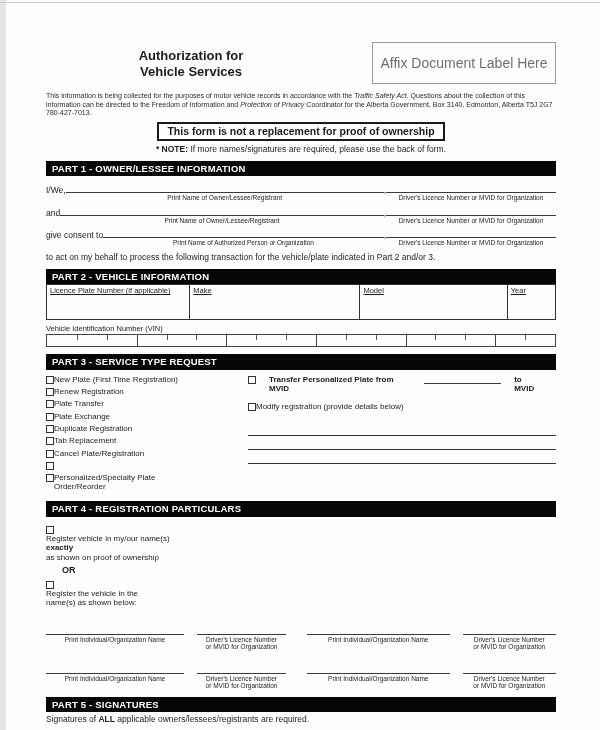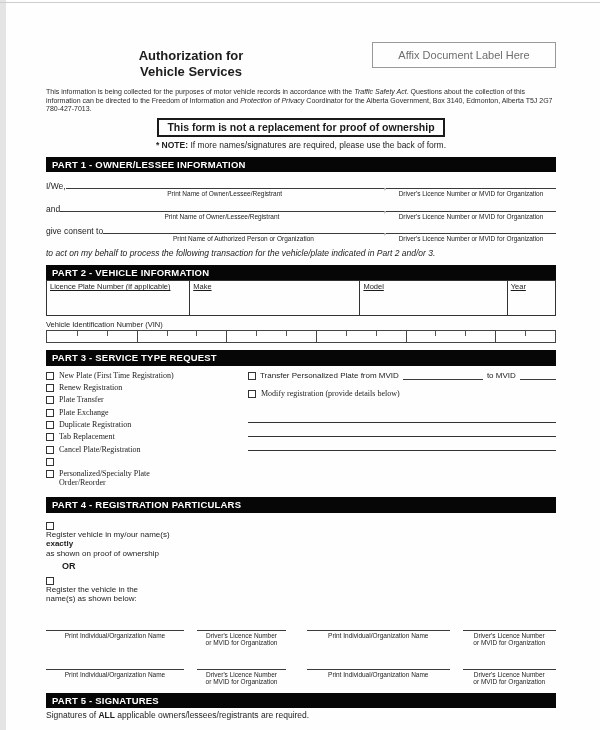--- a/index.html
+++ b/index.html
@@ -6,58 +6,58 @@
   html,body { background:#ffffff; }
   body { font-family:"Liberation Sans", sans-serif; color:#1c1c1c; }
   .page { position:relative; width:600px; height:730px; background:#fefefe; overflow:hidden; }
   .scan-edge { position:absolute; left:0; top:0; width:6px; height:100%; background:#e4e4e4; }
   .scan-topline { position:absolute; top:2px; left:0; width:100%; height:1px; background:#cdcdcd; }
   .content { position:relative; padding:42px 44px 0 46px; }
 
   
   .header-row { display:flex; align-items:flex-start;gap:36px; }
   .title { flex:1; text-align:center; font-weight:bold; font-size:13px; line-height:16px; padding-top:6px; }
-  .label-box { width:184px; height:26px; border:1px solid #999; display:flex; align-items:center; justify-content:center; color:#6e6e6e; font-size:11px; }
+  .label-box { width:184px; height:42px; border:1px solid #999; display:flex; align-items:center; justify-content:center; color:#6e6e6e; font-size:14px; }
   .privacy { margin-top:8px; font-size:7px; line-height:8.6px; color:#2a2a2a; }
   .ownership-box { width:fit-content; margin:4px auto 0; border:2px solid #1a1a1a; padding:1px 8px 2px; font-weight:bold; font-size:10.5px; }
   .note { margin-top:3px; text-align:center; font-size:8.5px; }
 
   
   .part-bar { margin-top:7px; background:#060606; color:#fff; font-weight:bold; font-size:9.5px; letter-spacing:.2px; padding:2px 6px 2.5px; }
 
   
   .p1row { display:flex; align-items:flex-start; margin-top:6px; font-size:8.5px; }
   .p1row + .p1row { margin-top:3px; }
   .p1row .prefix, .p1row .comma { padding-top:3px; white-space:nowrap; }
   .field { display:flex; flex-direction:column; }
   .grow { flex:1; }
   .f2 { width:170px; }
   .line { height:11px; border-bottom:1px solid #3a3a3a; }
   .cap { font-size:6.5px; line-height:7.5px; color:#222; text-align:center; margin-top:1px; white-space:pre-line; }
-  .closing { font-size:8.5px; margin:5px 0 0;font-style:italic; }
+  .closing { font-size:8.5px; margin:5px 0 0; }
 
   
   .v-table { display:flex; border:1px solid #333; margin-top:0; }
   .v-cell { height:34px; padding:1px 3px; font-size:7.5px; border-left:1px solid #333;text-decoration:underline; }
   .v-cell:first-child { border-left:none; }
   .vc1 { width:28%; } .vc2 { width:33.5%; } .vc3 { width:29%; } .vc4 { width:9.5%; }
   .vin-label { font-size:7.5px; margin-top:4px; }
   .vin { display:flex; border:1px solid #444; height:13px; margin-top:1px; }
   .vin > div { flex:1; position:relative; }
   .vin > div + div::before { content:""; position:absolute; left:0; top:0; width:1px; height:5px; background:#555; }
   .vin > div:nth-child(3n+1):not(:first-child)::before { height:100%; background:#444; }
 
   
   .p3 { display:flex; margin-top:5px; }
   .p3-left { width:182px; }
-  .opt { display:flex; gap:5px; margin-bottom:2.8px; font-size:8px; line-height:9.5px; align-items:flex-start;font-family:Liberation Serif, serif; }
+  .opt { display:flex; margin-bottom:2.8px; font-size:8px; line-height:9.5px; align-items:flex-start; }
   .cb { width:8px; height:8px; border:1px solid #333; flex:none; margin-top:1px; background:#fff; }
   .opt .lbl { white-space:pre-line; }
   .p3-right { flex:1; padding-left:20px; font-size:8px; }
-  .mvid-row { display:flex; align-items:flex-start; gap:4px; }
+  .mvid-row { display:flex; align-items:flex-start; gap:13px;font-weight:bold; }
   .mvid-row .cb { align-self:flex-start; }
   .mini-line { border-bottom:1px solid #3a3a3a; height:9px; }
   .w80 { width:80px; } .wfill { flex:1; }
   .modify-row { margin-top:9px; }
   .blank-line { border-bottom:1px solid #333; height:14px; }
   .blank-line.first { margin-top:11px; }
 
   
   .p4opts { display:flex; align-items:flex-start; margin-top:4px; font-size:8px; line-height:9.5px;flex-direction:column; }
   .p4opts .cb { margin-top:5px; margin-right:5px; }

